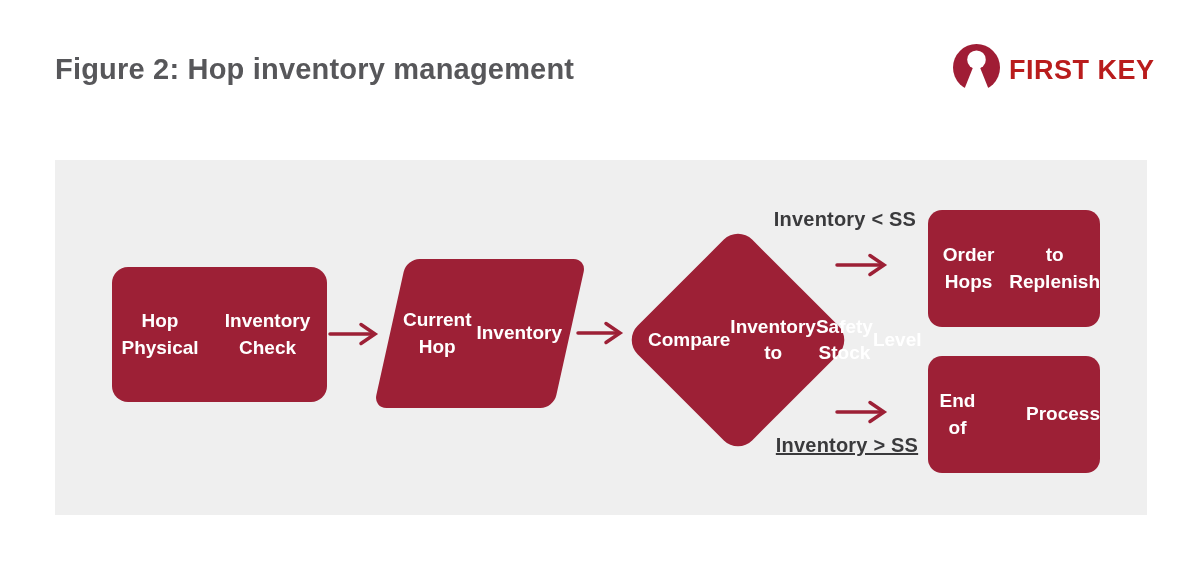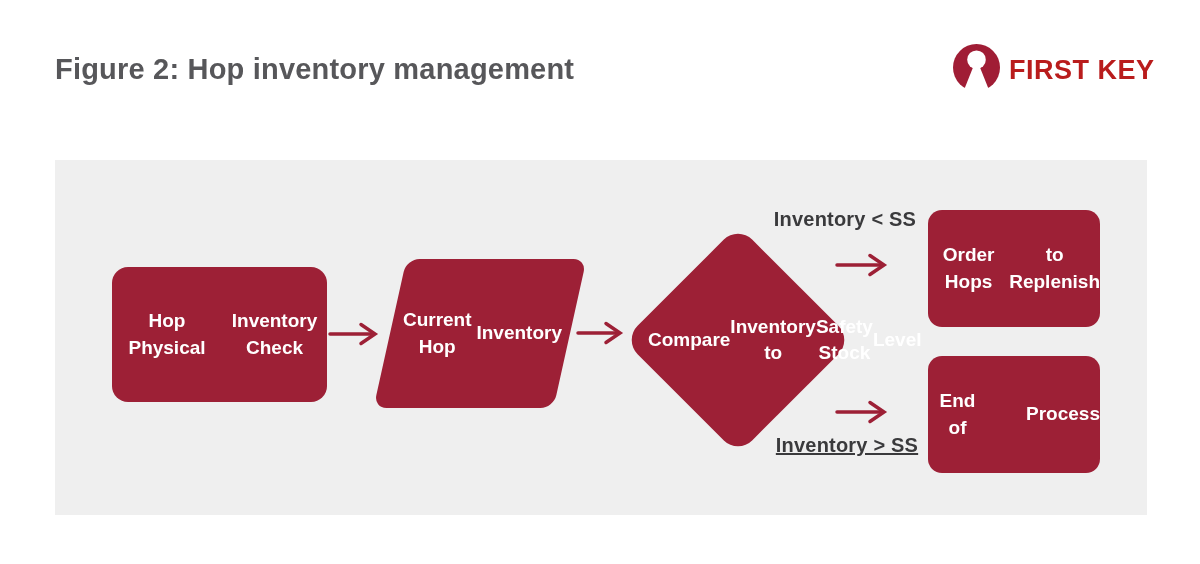--- a/index.html
+++ b/index.html
@@ -125,21 +125,21 @@
         <circle cx="24" cy="16" r="9.5" fill="#ffffff"></circle>
         <polygon points="24,15 38,50 10,50" fill="#ffffff"></polygon>
       </svg>
     </span>
     <span class="logo-text">FIRST KEY</span>
   </div>
 
   <div class="panel"></div>
 
   <div class="rounded-rect" style="left:112px; top:267px; width:215px; height:135px;"></div>
-  <div class="node-text" style="left:112px; top:267px; width:215px; height:135px;margin-left:7px;">
+  <div class="node-text" style="left:112px; top:267px; width:215px; height:135px;">
     <span>Hop Physical</span>
     <span>Inventory Check</span>
   </div>
 
   <div class="parallelogram"></div>
   <div class="node-text" style="left:398px; top:259px; width:164px; height:149px;">
     <span>Current Hop</span>
     <span>Inventory</span>
   </div>
 

